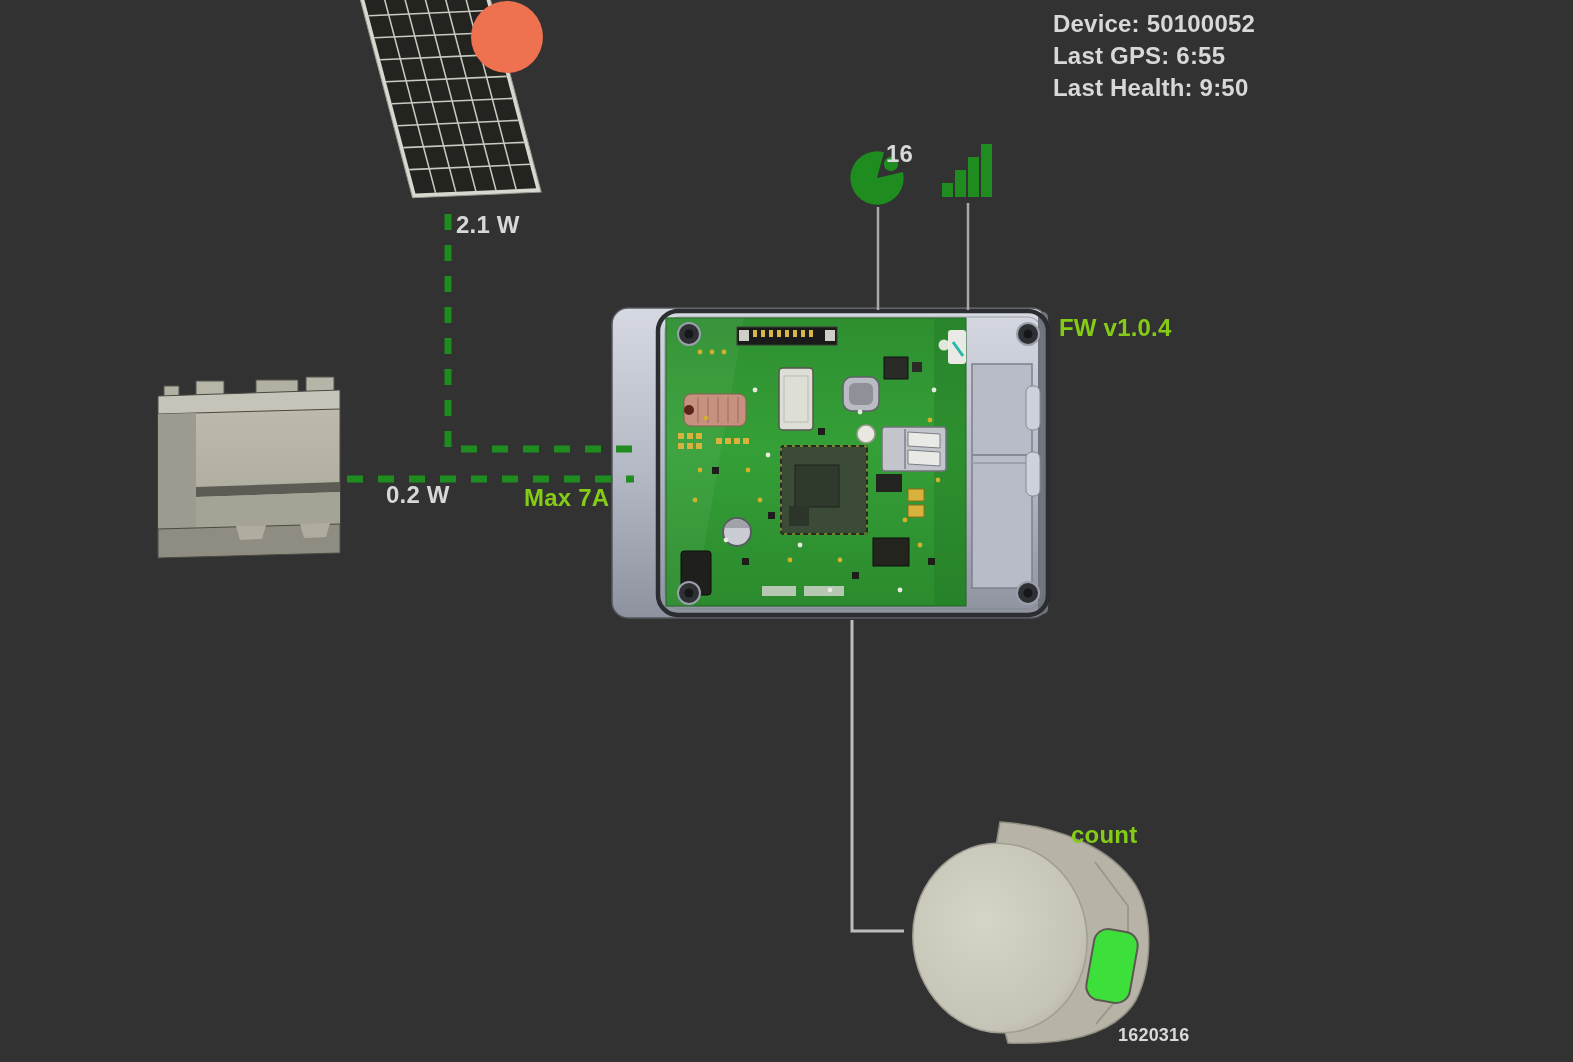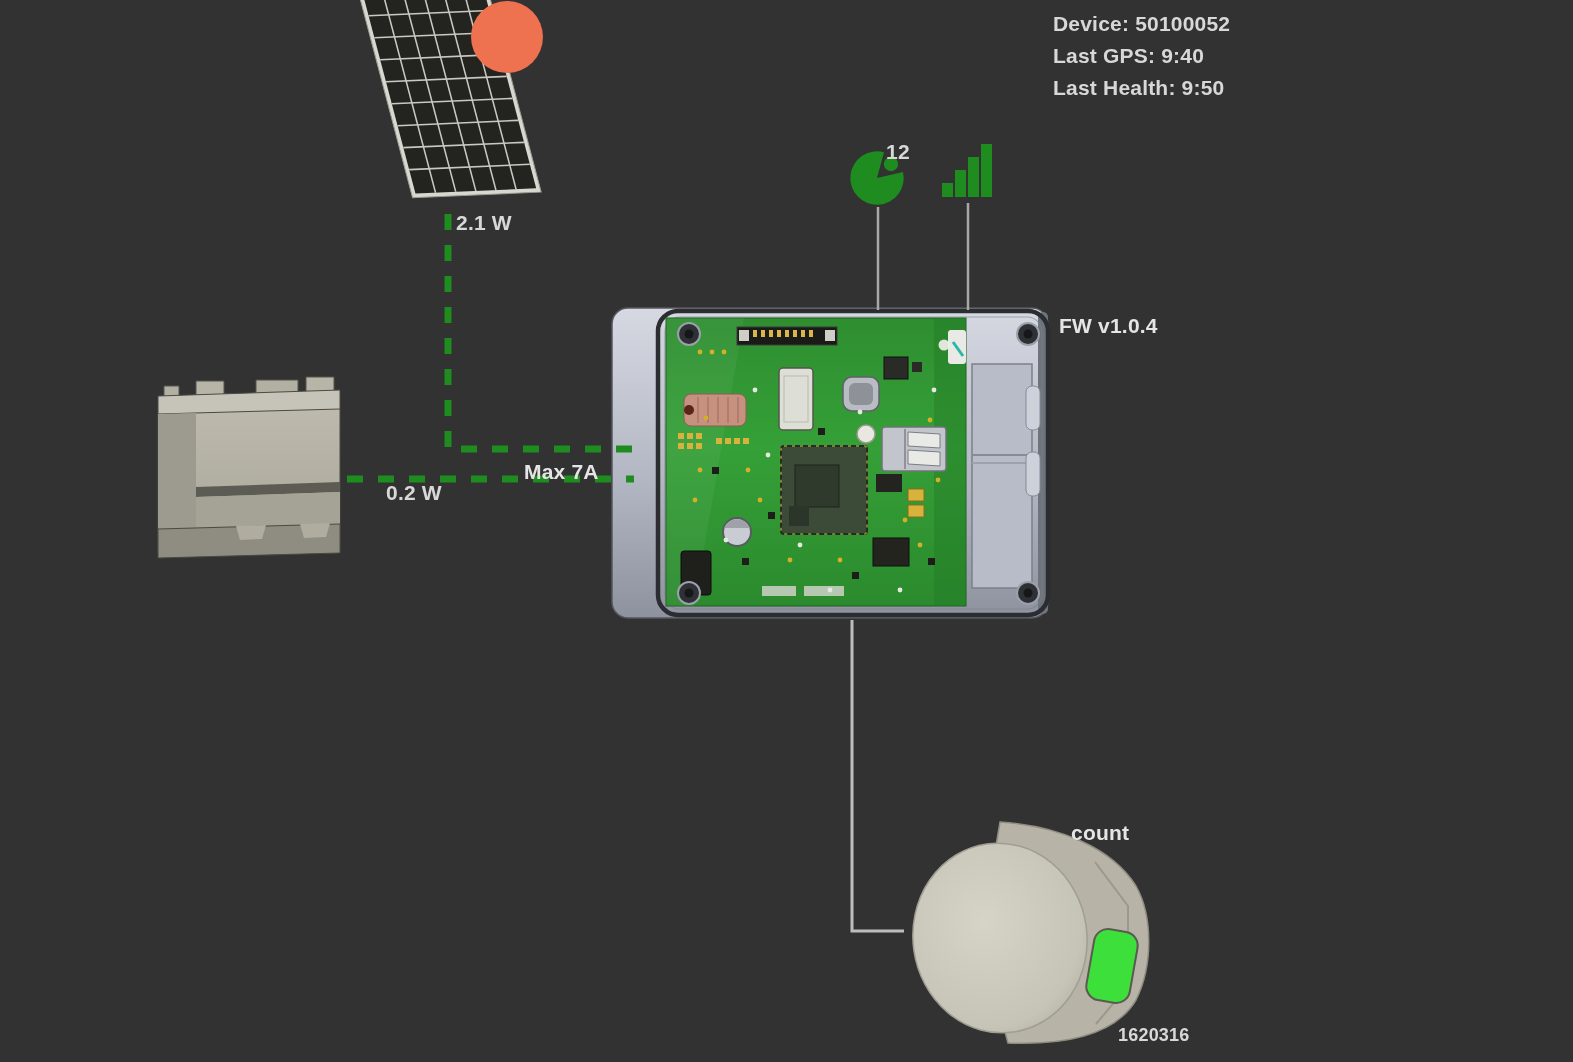--- a/index.html
+++ b/index.html
@@ -3,24 +3,24 @@
 <meta charset="utf-8">
 <style>
   html,body{margin:0;padding:0;background:#262626;}
   .scene{
     position:relative;width:1573px;height:1062px;overflow:hidden;
     background:#323232;
     font-family:"Liberation Sans",sans-serif;
   }
   .label{
     position:absolute;white-space:nowrap;
-    font-weight:700;font-size:21px;color:#d8d8d8;
+    font-weight:700;font-size:24px;color:#d8d8d8;
     letter-spacing:.2px;
   }
-  .label.blue{color:#e5e5e5;}
+  .label.blue{color:#84cc16;}
   .info-panel{line-height:32px;}
   .big{font-size:18px;}
   svg{position:absolute;left:0;top:0;}
 </style>
 </head>
 <body>
 
 <div class="scene">
 
 <svg width="1573" height="1062" viewBox="0 0 1573 1062">
@@ -251,31 +251,31 @@
   <g fill="#1e8c1e">
     <rect x="942" y="183" width="11" height="14"></rect>
     <rect x="955" y="170" width="11" height="27"></rect>
     <rect x="968" y="157" width="11" height="40"></rect>
     <rect x="981" y="144" width="11" height="53"></rect>
   </g>
 </svg>
 
 <div class="label info-panel" style="left:1053px;top:8px">
   <div>Device: 50100052</div>
-  <div>Last GPS: 9:40</div>
+  <div>Last GPS: 6:55</div>
   <div>Last Health: 9:50</div>
 </div>
 
-<div class="label" style="left:886px;top:140px">12</div>
+<div class="label" style="left:886px;top:140px">16</div>
 
 <div class="label" style="left:456px;top:211px">2.1 W</div>
 
 <div class="label" style="left:386px;top:481px">0.2 W</div>
 
-<div class="label blue" style="left:524px;top:460px">Max 7A</div>
+<div class="label blue" style="left:524px;top:484px">Max 7A</div>
 
 <div class="label blue" style="left:1059px;top:314px">FW v1.0.4</div>
 
 <div class="label blue" style="left:1071px;top:821px">count</div>
 
 <div class="label big" style="left:1118px;top:1025px">1620316</div>
 
 </div>
 
 </body></html>

